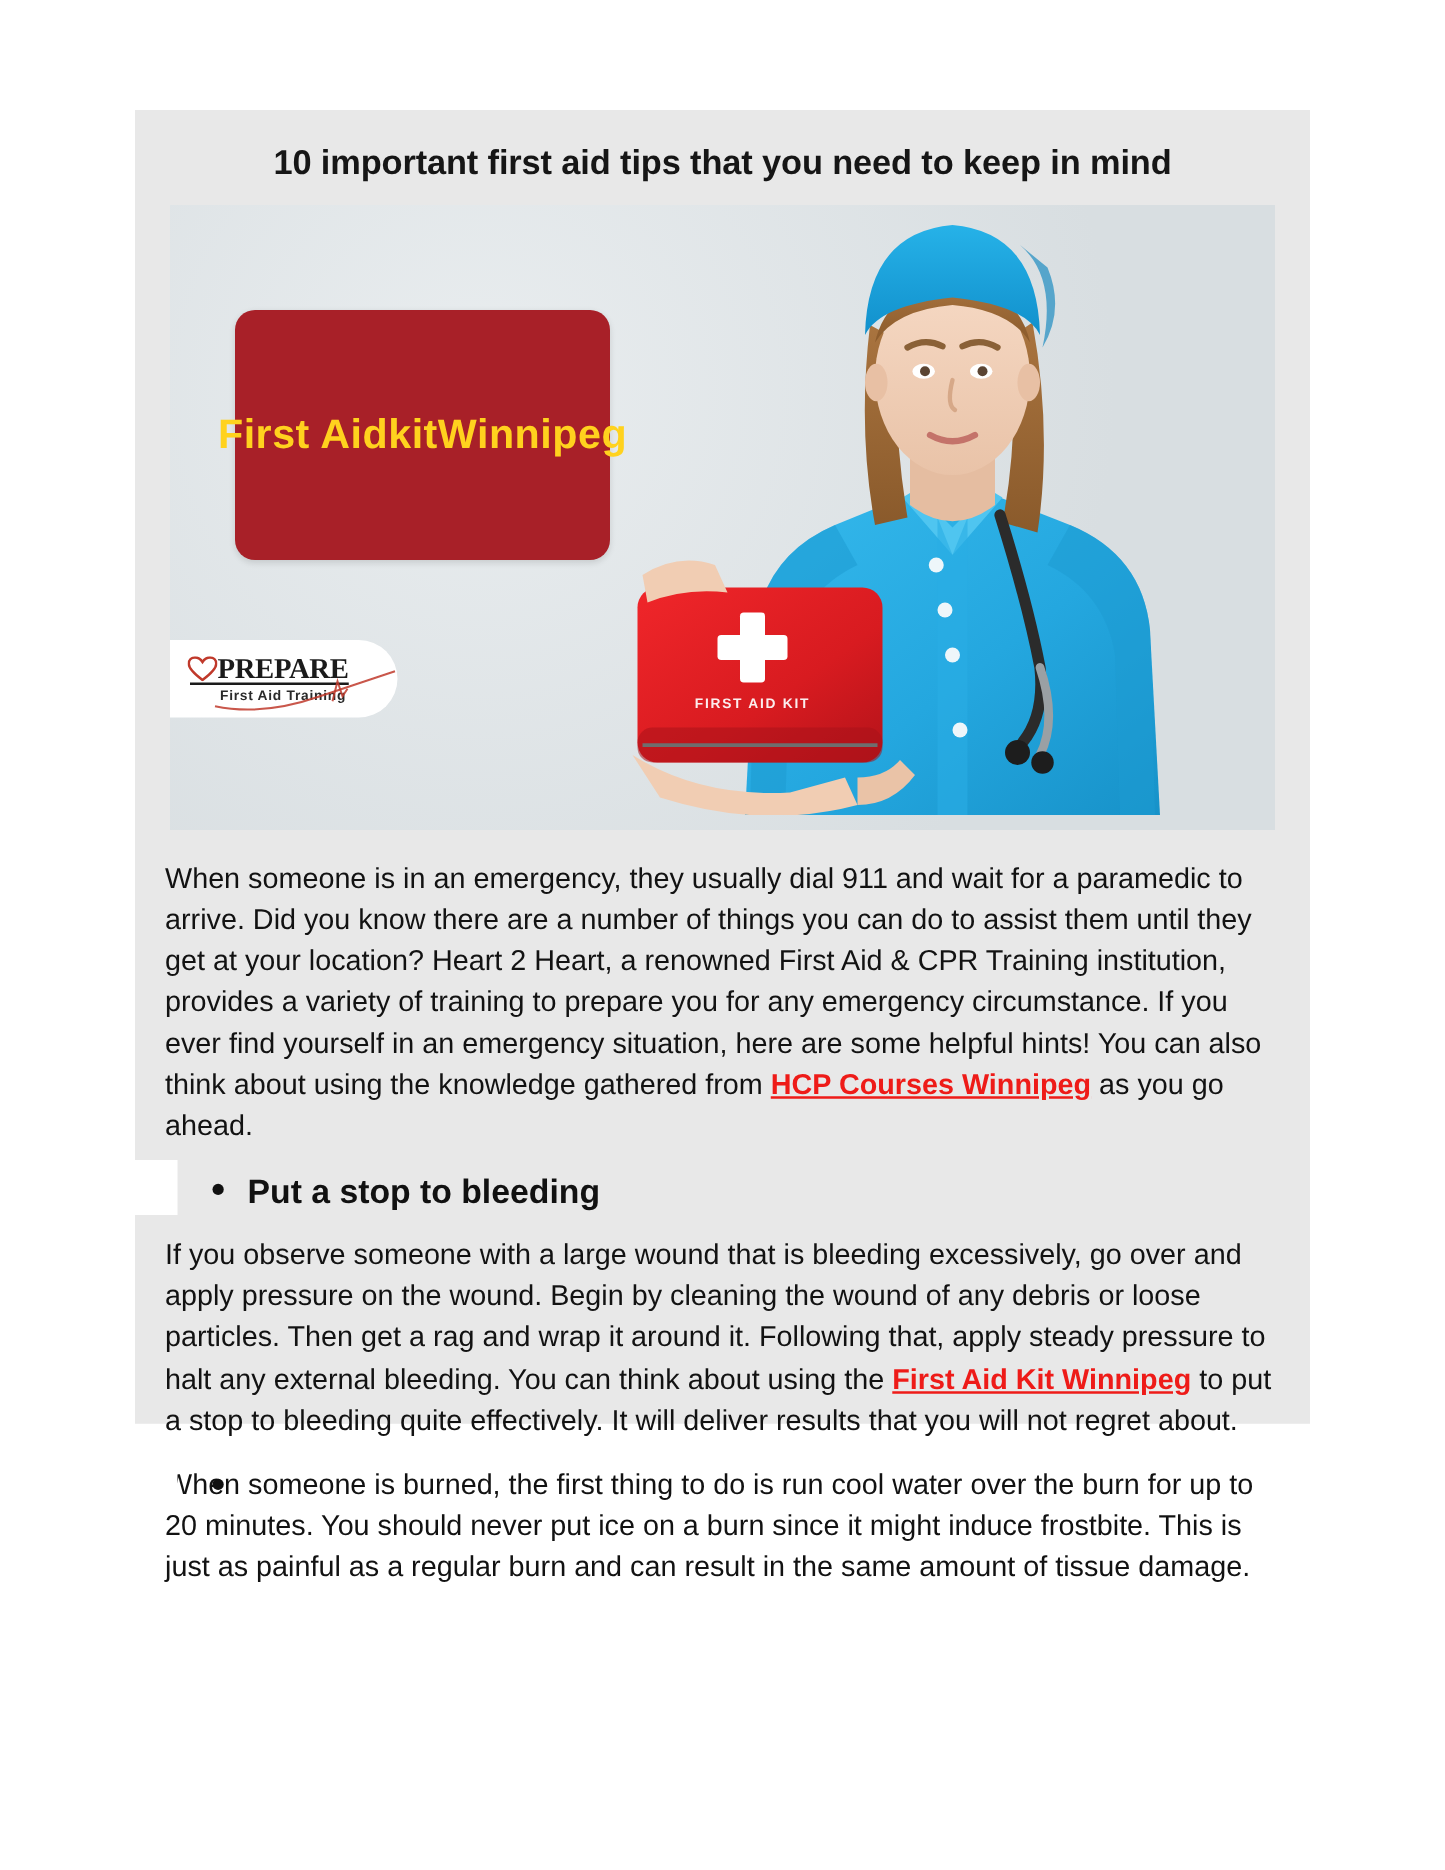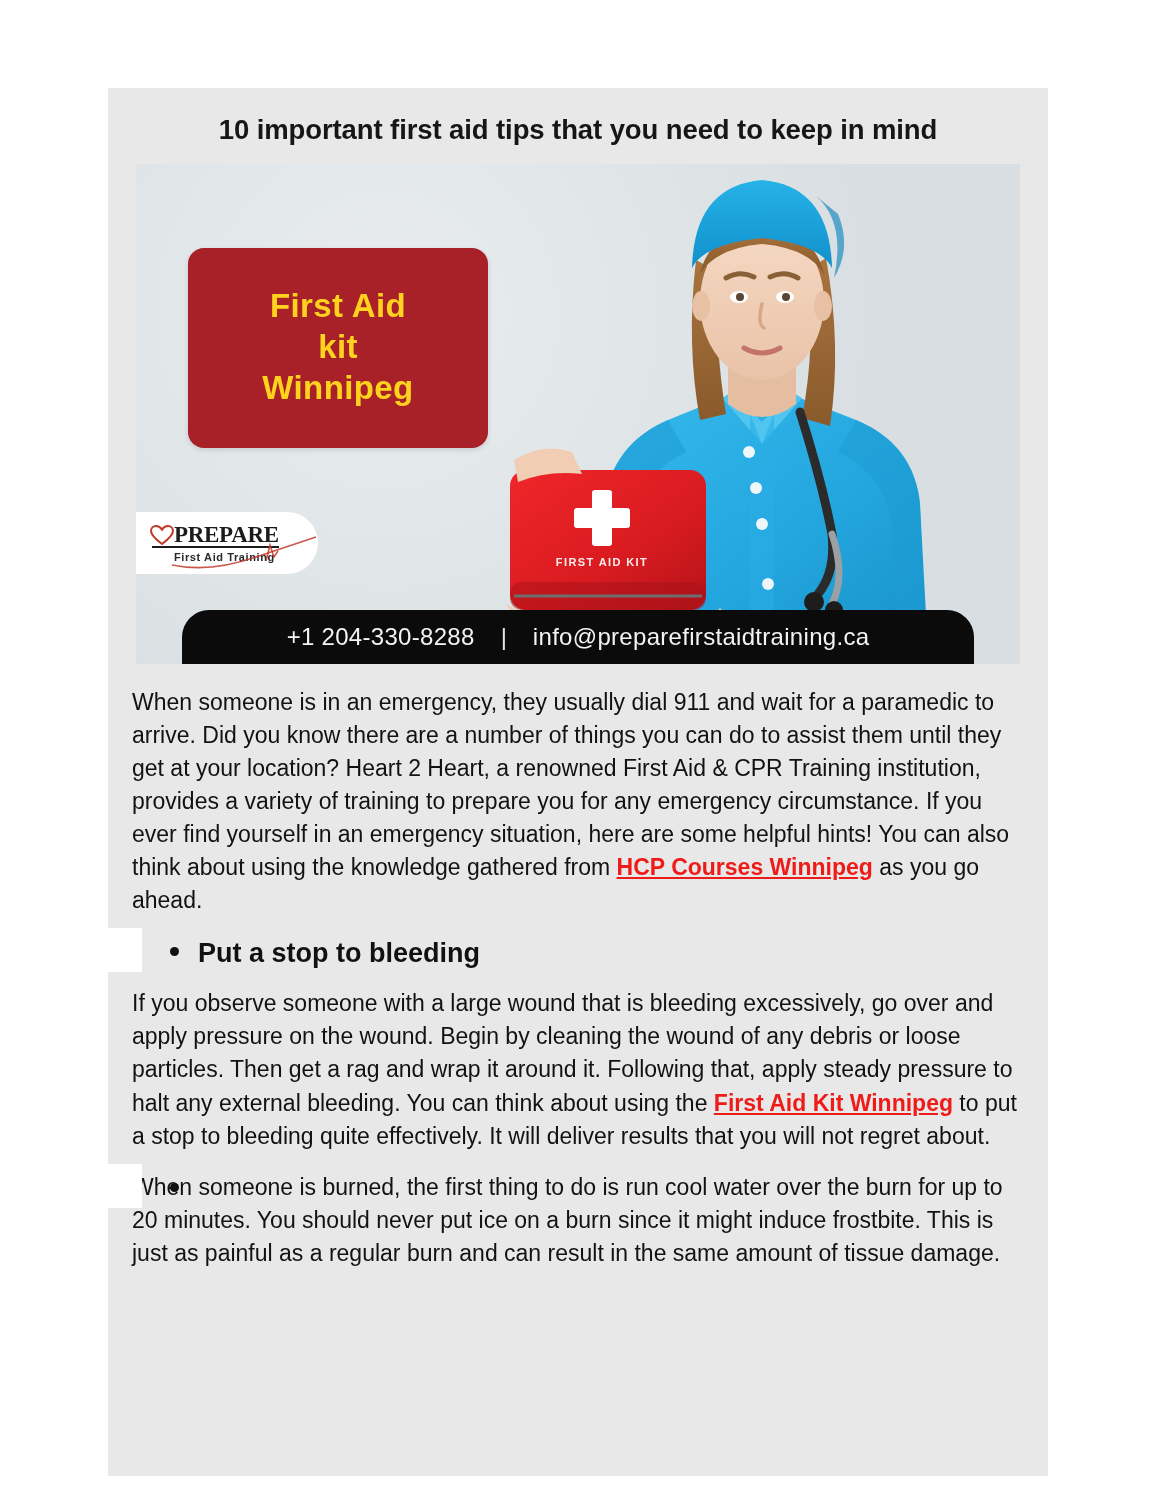--- a/index.html
+++ b/index.html
@@ -14,21 +14,21 @@
     font-family: "Liberation Sans", sans-serif;
     overflow: hidden;
   }
 
   
   .page-panel {
     position: absolute;
     left: 108px;
     top: 88px;
     width: 940px;
-    height: 1388px;
+    height: 1051px;
     background: #e8e8e8;
   }
 
   .doc-title {
     margin: 0;
     padding: 26px 24px 16px 24px;
     text-align: center;
     font-size: 27.5px;
     font-weight: bold;
     color: #161616;
@@ -55,21 +55,21 @@
   
   .promo-badge {
     position: absolute;
     left: 52px;
     top: 84px;
     width: 300px;
     height: 200px;
     background: #a82028;
     border-radius: 16px;
     display: flex;
-    flex-direction: column;
+    flex-direction: row;
     align-items: center;
     justify-content: center;
     box-shadow: 0 2px 5px rgba(0,0,0,0.12);
   }
   .promo-line {
     color: #ffd21e;
     font-weight: bold;
     font-size: 33px;
     line-height: 1.24;
     letter-spacing: 0.4px;
@@ -85,21 +85,21 @@
     width: 182px;
     height: 62px;
     background: #ffffff;
     border-top-right-radius: 31px;
     border-bottom-right-radius: 31px;
     display: flex;
     align-items: center;
     padding-left: 16px;
     box-sizing: border-box;
   }
-  .logo-inner { position: relative; line-height: 1; }
+  .logo-inner { position: relative; line-height: 1; text-align: center; }
   .logo-heart { position: absolute; left: -2px; top: 2px; }
   .logo-word {
     font-family: "Liberation Serif", serif;
     font-weight: bold;
     font-size: 23px;
     color: #1b1b1b;
     letter-spacing: -0.3px;
     padding-left: 22px;
     border-bottom: 2px solid #1b1b1b;
     display: inline-block;
@@ -312,25 +312,20 @@
           <svg width="150" height="42" viewBox="0 0 150 42">
             <path d="M2 34 Q40 42 86 26 Q116 16 146 6" stroke="#c0392b" stroke-width="1.6" fill="none" opacity="0.85"></path>
             <path d="M96 30 L100 14 L104 26 L108 20" stroke="#c0392b" stroke-width="1.6" fill="none" opacity="0.85"></path>
           </svg>
         </span>
         <span class="logo-word">PREPARE</span>
         <span class="logo-sub">First  Aid  Training</span>
       </div>
     </div>
 
-    <div class="contact-bar">
-      <span class="contact-text">+1 204-330-8288</span>
-      <span class="contact-sep">|</span>
-      <span class="contact-text">info@preparefirstaidtraining.ca</span>
-    </div>
   </div>
 
   <div class="body-area">
 
     <p class="para">
       <span>When someone is in an emergency, they usually dial 911 and wait for a paramedic to arrive. Did you know there are a number of things you can do to assist them until they get at your location? Heart 2 Heart, a renowned First Aid &amp; CPR Training institution, provides a variety of training to prepare you for any emergency circumstance. If you ever find yourself in an emergency situation, here are some helpful hints! You can also think about using the knowledge gathered from </span><a class="redlink" href="#">HCP Courses Winnipeg</a><span> as you go ahead.</span>
     </p>
 
     <div class="bullet-row">
       <span class="bullet-notch"></span>

